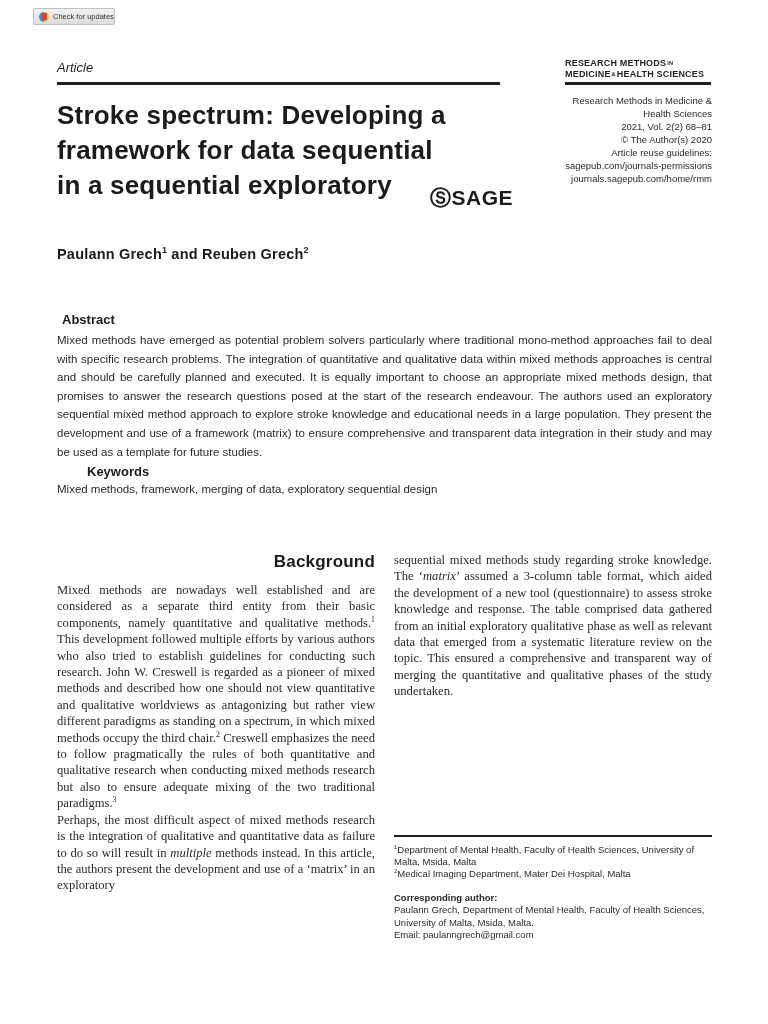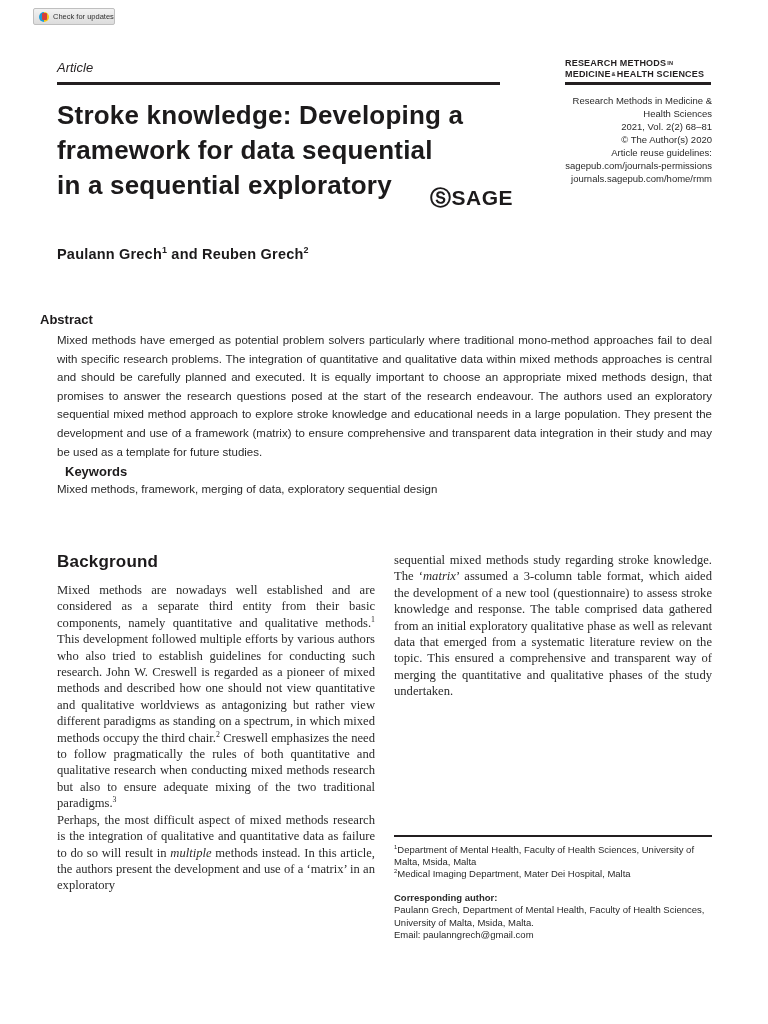--- a/index.html
+++ b/index.html
@@ -72,41 +72,42 @@
   }
 
   
   .authors {
     position: absolute; left: 57px; top: 246px;
     font-size: 14.5px; font-weight: bold; color: #1c1a1b; letter-spacing: 0.2px;
   }
 
   
   .abstract-head, .keywords-head {
-    position: absolute; left: 40px;
+    position: absolute; left: 62px;
     font-size: 13px; font-weight: bold; color: #1c1a1b;
   }
   .abstract-head { top: 312px; }
   .abstract-text {
     position: absolute; left: 57px; top: 331px; width: 655px;
     font-size: 11.5px; line-height: 18.6px; text-align: justify; color: #2a2a2a;
   }
   .keywords-head { top: 464px; padding-left: 25px; }
   .keywords-text {
     position: absolute; left: 57px; top: 483px; width: 655px;
     font-size: 11.5px; color: #2a2a2a;
   }
 
   
   .col { position: absolute; width: 318px; top: 552px; }
   .col-left  { left: 57px; }
   .col-right { left: 394px; }
   .section-head {
     font-size: 17px; font-weight: bold; color: #1c1a1b; margin-bottom: 10px;
     letter-spacing: 0.2px;
+    text-align: right;
   }
   .body-par {
     font-family: "Liberation Serif", serif;
     font-size: 12.6px; line-height: 16.4px; text-align: justify; color: #2a2a2a;
   }
   .aim-head { margin-top: 20px; margin-bottom: 10px; }
 
   
   .footnote-block { position: absolute; left: 394px; top: 835px; width: 318px; }
   .fn-rule { width: 318px; height: 1.5px; background: #231f20; margin-bottom: 7px; }
@@ -125,21 +126,21 @@
 
 <div class="article-type">Article</div>
 <div class="rule-left"></div>
 <div class="journal-logo">
   <div><span>RESEARCH METHODS</span><span class="sm">IN</span></div>
   <div><span>MEDICINE</span><span class="sm">&amp;</span><span>HEALTH SCIENCES</span></div>
 </div>
 <div class="rule-right"></div>
 
 <h1 class="title">
-  <div>Stroke knowledge: Developing a</div>
+  <div>Stroke spectrum: Developing a</div>
   <div>framework for data sequential</div>
   <div>in a sequential exploratory</div>
 </h1>
 
 <div class="citation">
   <div>Research Methods in Medicine &amp;</div>
   <div>Health Sciences</div>
   <div>2021, Vol. 2(2) 68–81</div>
   <div>© The Author(s) 2020</div>
   <div>Article reuse guidelines:</div>

